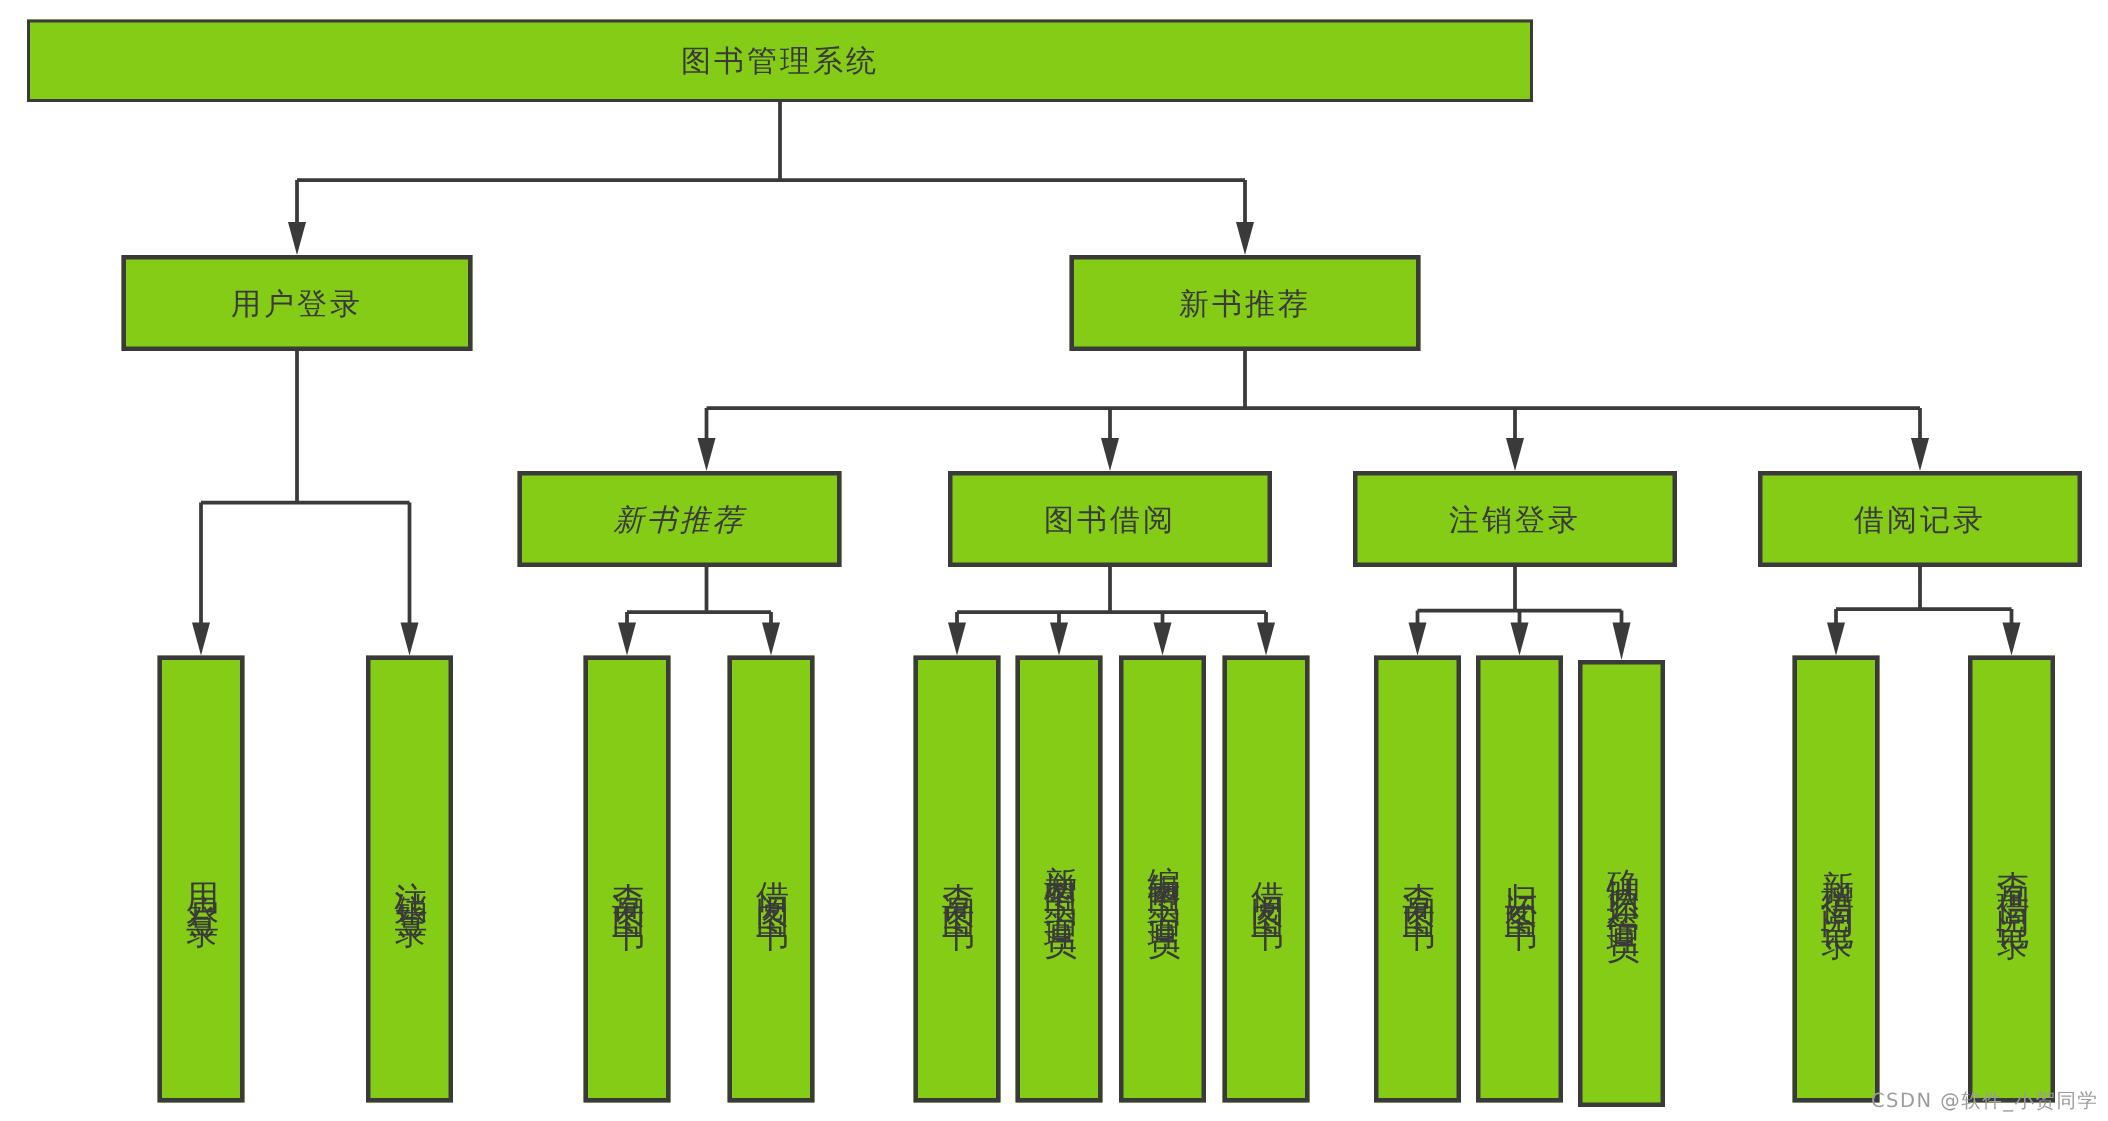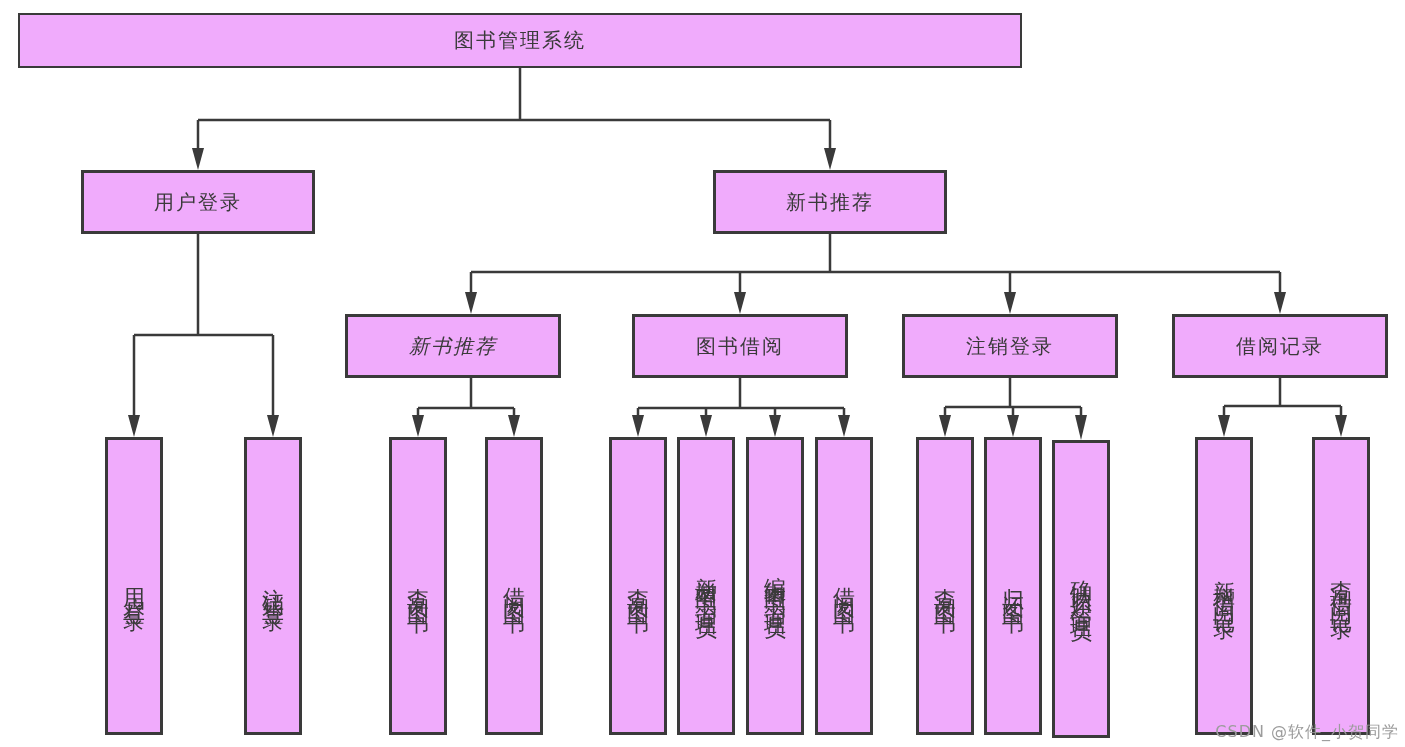--- a/index.html
+++ b/index.html
@@ -19,21 +19,21 @@
   #connectors {
     position: absolute;
     left: 0;
     top: 0;
     width: 1405px;
     height: 747px;
   }
   .node {
     position: absolute;
     box-sizing: border-box;
-    background: #f0abfc;
+    background: #84cc16;
     border: 3px solid #3a3a3a;
     display: flex;
     align-items: center;
     justify-content: center;
     color: #3a3a3a;
   }
   .h-node {
     font-size: 20px;
     letter-spacing: 2px;
     white-space: nowrap;
@@ -52,21 +52,21 @@
     text-orientation: mixed;
     font-size: 22px;
     letter-spacing: 8px;
     line-height: 1;
     white-space: nowrap;
   }
   .watermark {
     position: absolute;
     right: 6px;
     bottom: 4px;
-    font-size: 16px;
+    font-size: 13px;
     letter-spacing: 1px;
     color: #9c9c9c;
     white-space: nowrap;
   }
   .line { stroke: #3a3a3a; stroke-width: 2.5; fill: none; }
   .arrowhead { fill: #3a3a3a; stroke: none; }
 </style>
 </head>
 <body>
 

